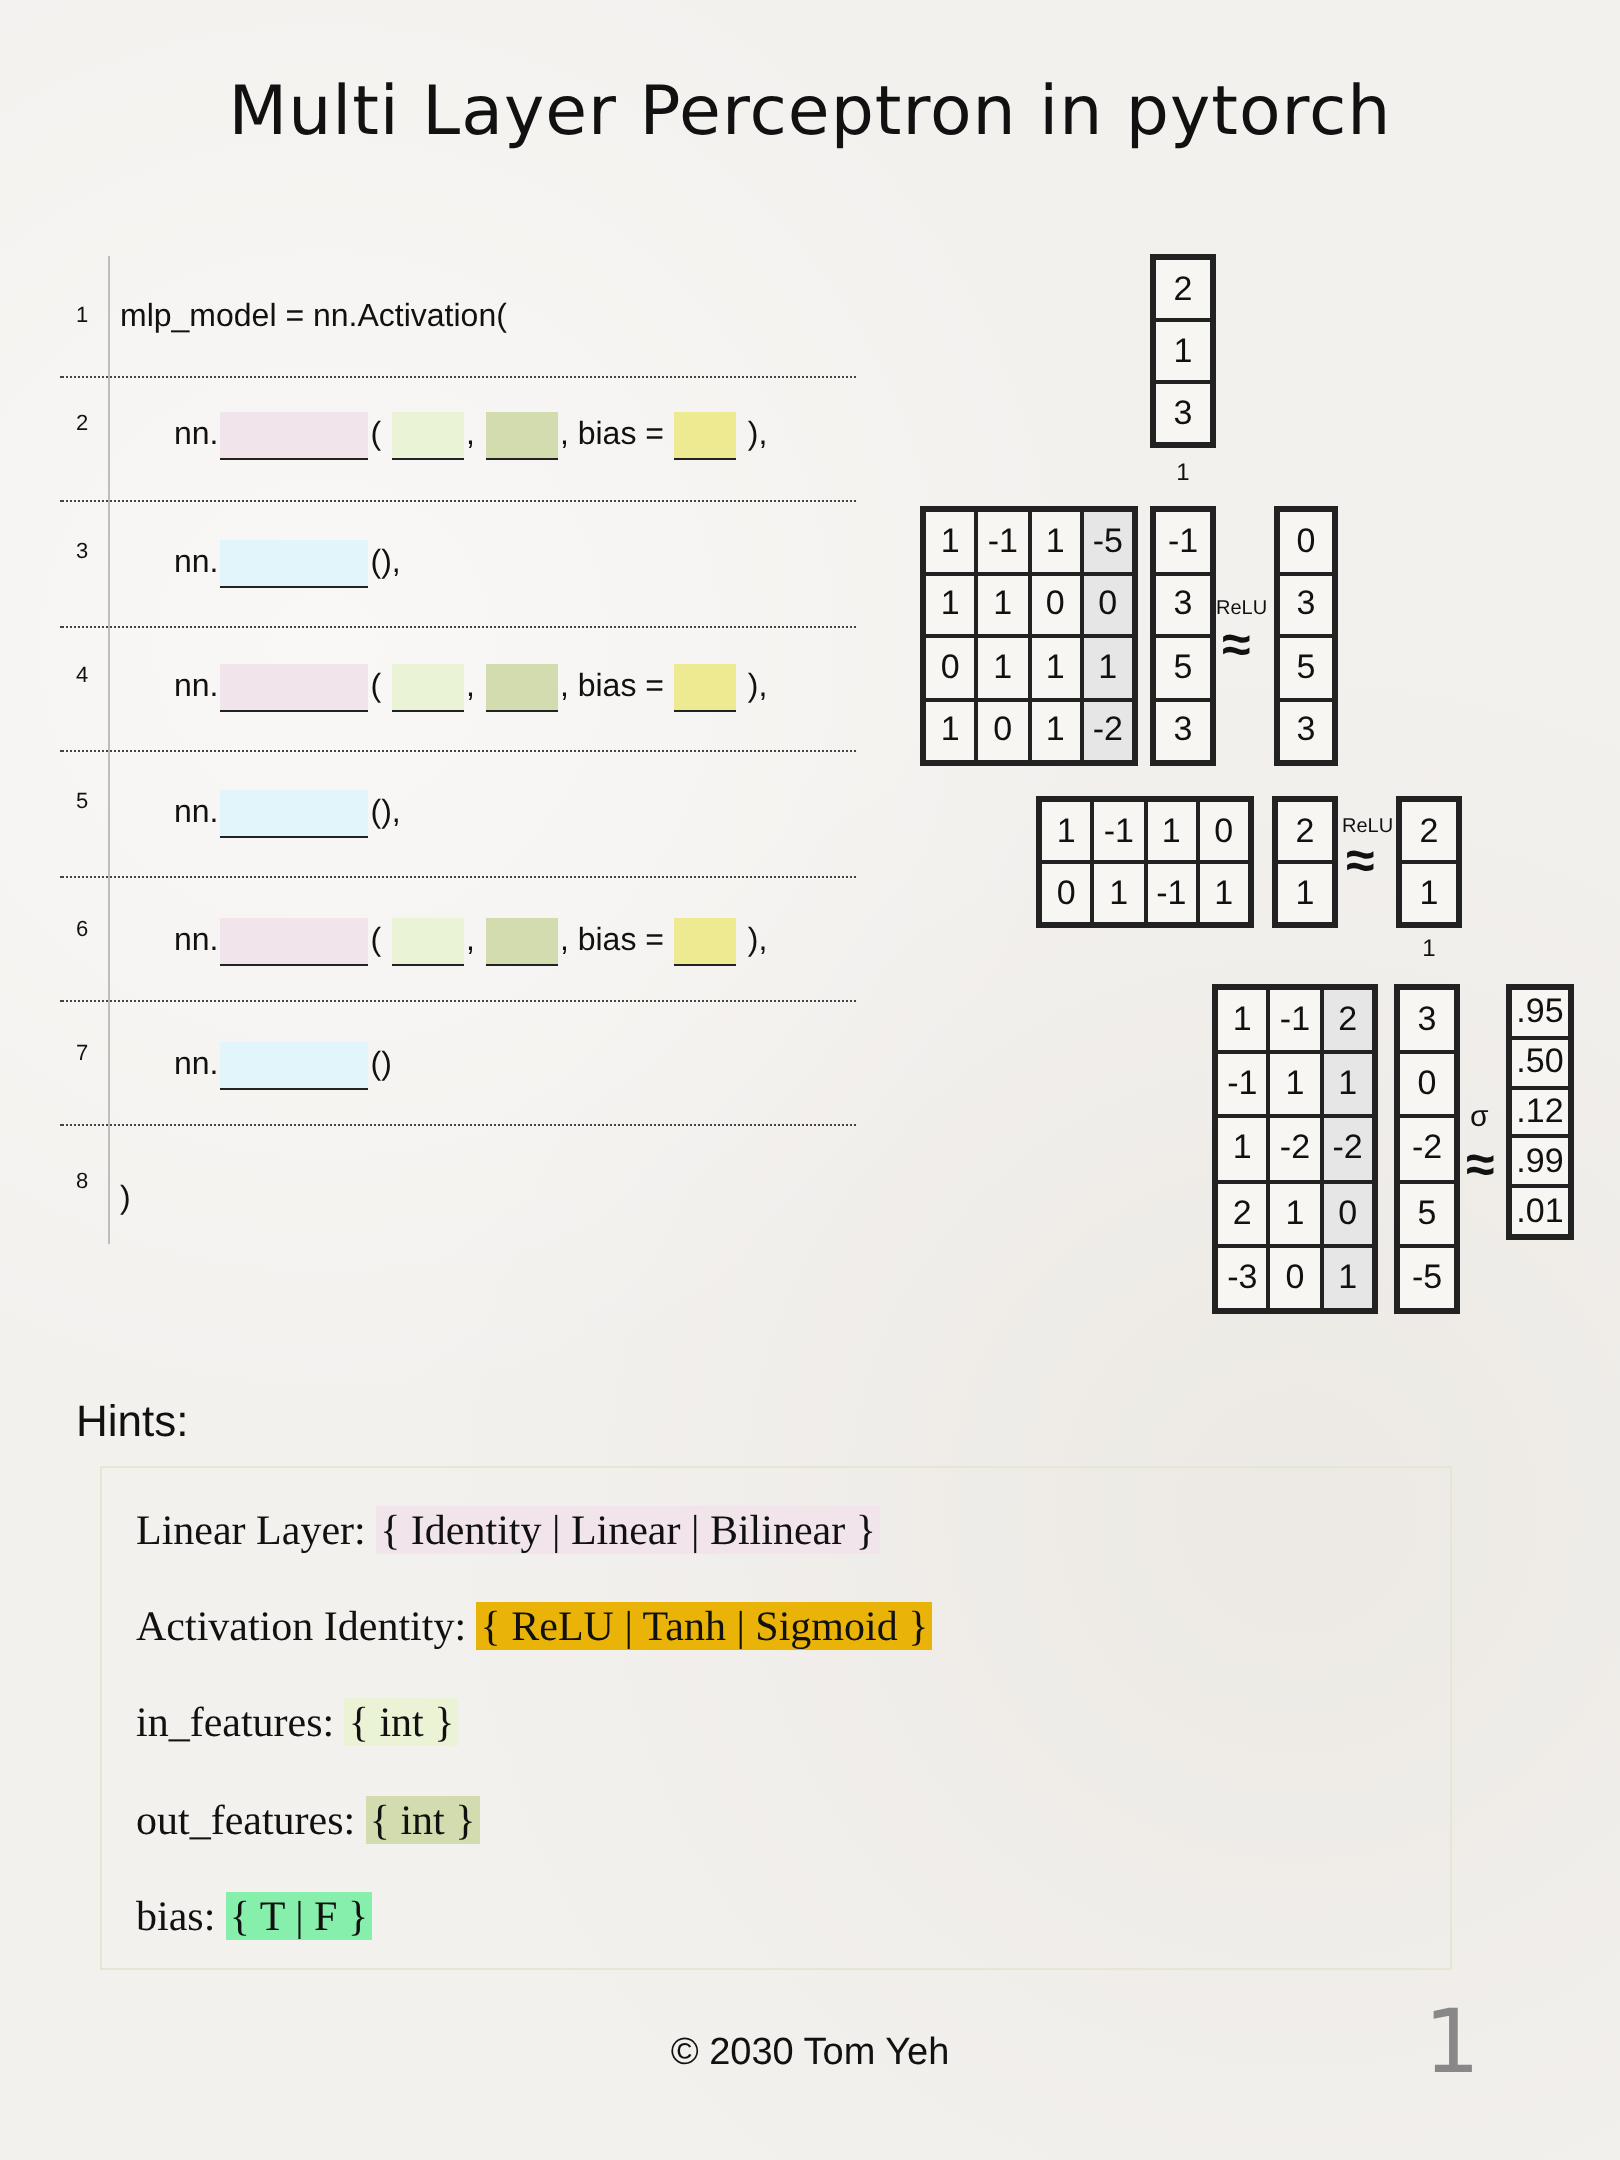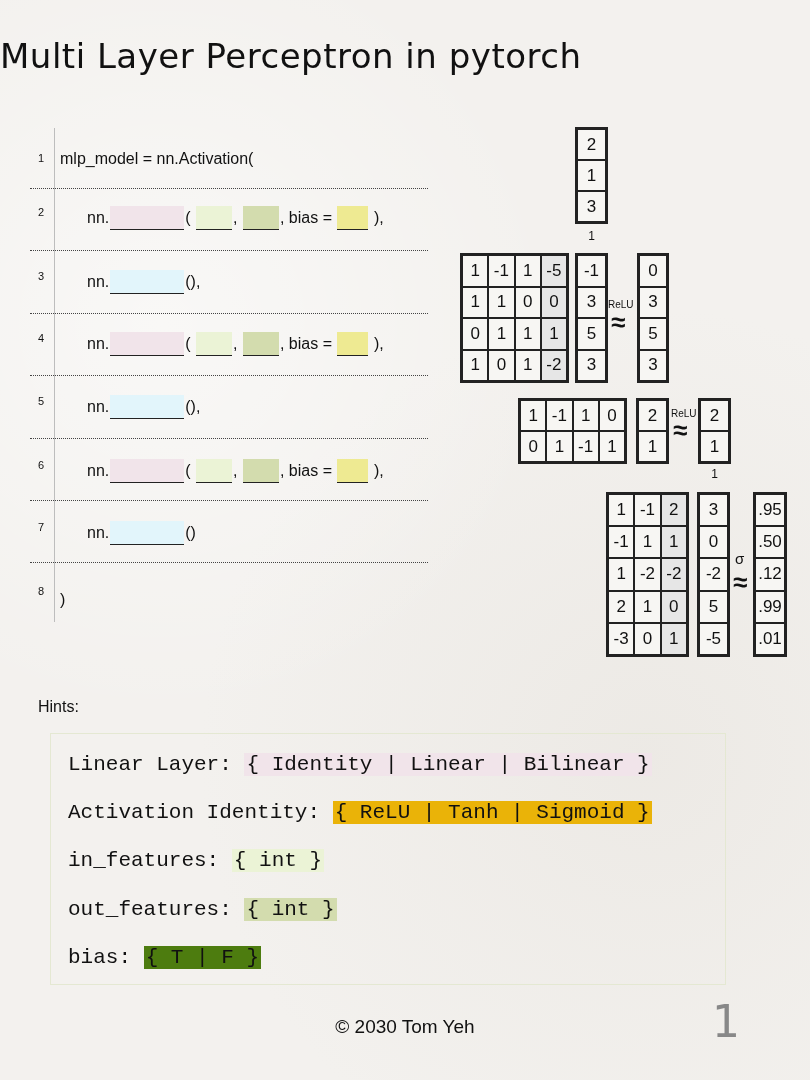--- a/index.html
+++ b/index.html
@@ -7,21 +7,21 @@
     width: 810px; height: 1080px; position: relative; overflow: hidden;
     background: #f3f1ee;
     background-image:
       radial-gradient(circle at 20% 30%, rgba(255,255,255,0.5) 0, rgba(255,255,255,0) 40%),
       radial-gradient(circle at 80% 70%, rgba(230,226,220,0.5) 0, rgba(230,226,220,0) 45%);
     font-family: "Liberation Sans", sans-serif;
     color: #111;
   }
   .abs { position: absolute; }
   .title {
-    left: 0; width: 810px; top: 36px; text-align: left;
+    left: 0; width: 810px; top: 36px; text-align: center;
     font-family: "DejaVu Sans", sans-serif; font-size: 34px; letter-spacing: 0.5px;
   }
   
   .code-vline { left: 54px; top: 128px; width: 1px; height: 494px; background: #bdbdbd; }
   .code-line { left: 30px; width: 398px; height: 62px; }
   .code-line .ln { position: absolute; left: 8px; top: 0; font-size: 11px; }
   .code-line .txt { position: absolute; top: 0; font-size: 16px; white-space: nowrap; display: flex; align-items: flex-end; }
   .code-sep { left: 30px; width: 398px; height: 0; border-top: 1.5px dotted #444; }
   .blank { display: inline-block; height: 24px; border-bottom: 1.5px solid #222; box-sizing: border-box; margin: 0 1px; }
   .b-layer { width: 74px; background: #f1e4ea; }
@@ -31,23 +31,23 @@
   .b-bias { width: 31px; background: #eeea92; }
   .tok { display: inline-block; line-height: 24px; }
   
   .grid { display: grid; border: 2px solid #222; box-sizing: border-box; background: #f7f6f3; }
   .cell { border: 1px solid #222; box-sizing: border-box; display: flex; align-items: center; justify-content: center; font-size: 17px; }
   .cell.shaded { background: #e6e6e6; }
   .small-lbl { font-size: 12px; text-align: center; }
   .relu-lbl { font-size: 10px; }
   .approx { font-size: 26px; font-weight: bold; line-height: 20px; }
   
-  .hints-label { left: 38px; top: 698px; font-size: 16px; }
+  .hints-label { left: 38px; top: 698px; font-size: 22px; }
   .hints-box { left: 50px; top: 733px; width: 676px; height: 252px; border: 1px solid #e4e8d2; box-sizing: border-box; }
-  .hint { left: 68px; font-family: Liberation Mono, monospace; font-size: 21px; white-space: nowrap; height: 34px; line-height: 34px; }
+  .hint { left: 68px; font-family: Liberation Serif, serif; font-size: 21px; white-space: nowrap; height: 34px; line-height: 34px; }
   .hint .opt { padding: 0 2px; }
   .footer { left: 0; width: 810px; top: 1016px; text-align: center; font-size: 19px; }
   .page-num { left: 712px; top: 996px; font-size: 44px; color: #888; font-family: "DejaVu Sans", sans-serif; }
 </style>
 </head>
 <body>
 
 <div class="abs title">Multi Layer Perceptron in pytorch</div>
 
 <div class="abs code-vline"></div>
@@ -198,21 +198,21 @@
 </div>
 <div class="abs grid" style="left:697px; top:492px; width:33px; height:165px; grid-template-rows:repeat(5,1fr);">
   <div class="cell">3</div>
   <div class="cell">0</div>
   <div class="cell">-2</div>
   <div class="cell">5</div>
   <div class="cell">-5</div>
 </div>
 <div class="abs" style="left:735px; top:550px; font-size:15px;">σ</div>
 <div class="abs approx" style="left:733px; top:572px;">≈</div>
-<div class="abs grid" style="left:753px; top:492px; width:34px; height:165px; grid-template-rows:repeat(5,1fr);">
+<div class="abs grid" style="left:753px; top:492px; width:34px; height:128px; grid-template-rows:repeat(5,1fr);">
   <div class="cell">.95</div>
   <div class="cell">.50</div>
   <div class="cell">.12</div>
   <div class="cell">.99</div>
   <div class="cell">.01</div>
 </div>
 
 <div class="abs hints-label">Hints:</div>
 <div class="abs hints-box"></div>
 
@@ -227,17 +227,17 @@
 <div class="abs hint" style="top:844px;">
   <span>in_features:</span>
   <span class="opt" style="background:#ebf3d6;">{ int }</span>
 </div>
 <div class="abs hint" style="top:893px;">
   <span>out_features:</span>
   <span class="opt" style="background:#d3dcae;">{ int }</span>
 </div>
 <div class="abs hint" style="top:941px;">
   <span>bias:</span>
-  <span class="opt" style="background:#4d7c0f;">{ T | F }</span>
+  <span class="opt" style="background:#86efac;">{ T | F }</span>
 </div>
 
 <div class="abs footer">©  2030 Tom Yeh</div>
 <div class="abs page-num">1</div>
 
 </body></html>

